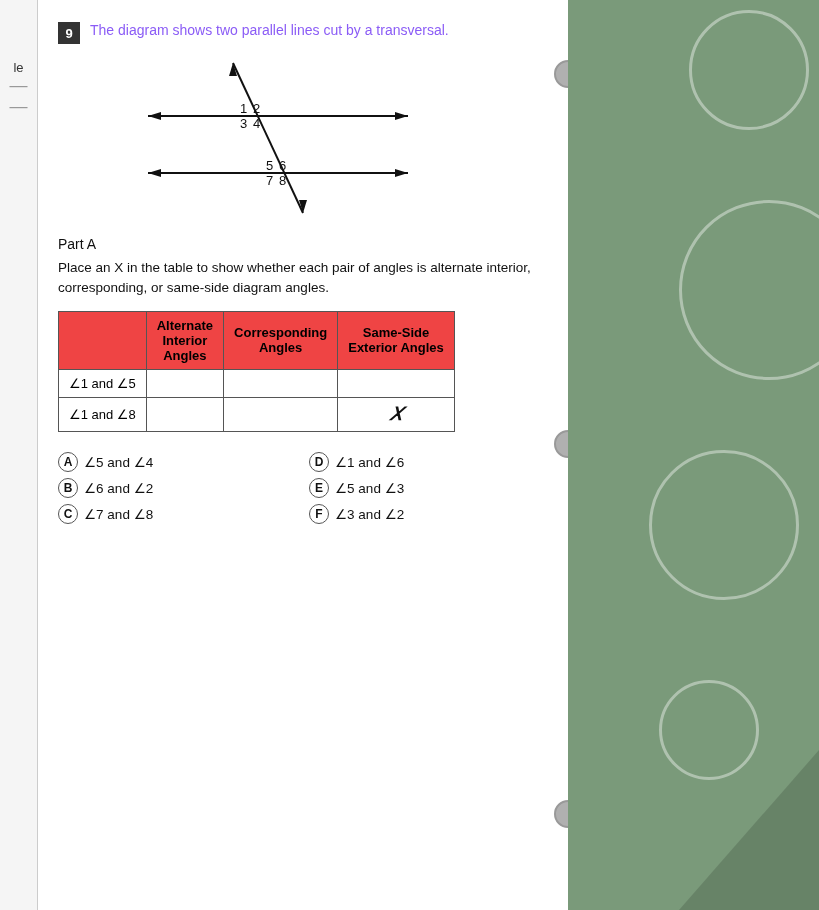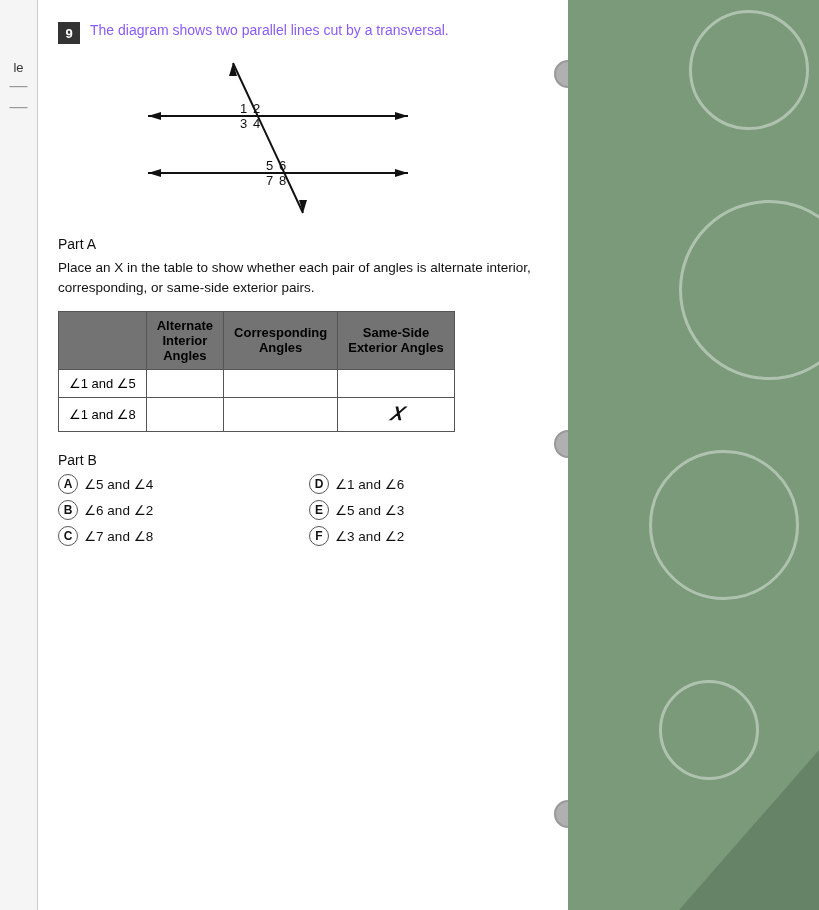--- a/index.html
+++ b/index.html
@@ -116,21 +116,21 @@
       margin-bottom: 20px;
     }
     .angle-table th, .angle-table td {
       border: 1.5px solid #555;
       padding: 6px 10px;
       text-align: center;
       font-size: 13px;
     }
     .angle-table th {
       font-weight: bold;
-      background: #737373;
+      background: #ef4444;
       font-size: 13px;
     }
     .angle-table td.pair-label {
       text-align: left;
       font-size: 13px;
     }
     .x-mark {
       font-size: 18px;
       font-weight: bold;
       color: #111;
@@ -213,21 +213,21 @@
 
       <text x="178" y="112" font-size="13" font-family="Arial" fill="#111">5</text>
       <text x="191" y="112" font-size="13" font-family="Arial" fill="#111">6</text>
       <text x="178" y="127" font-size="13" font-family="Arial" fill="#111">7</text>
       <text x="191" y="127" font-size="13" font-family="Arial" fill="#111">8</text>
 
     </svg>
   </div>
 
   <div class="part-label">Part A</div>
-  <div class="part-desc">Place an X in the table to show whether each pair of angles is alternate interior, corresponding, or same-side exterior pairs.</div>
+  <div class="part-desc">Place an X in the table to show whether each pair of angles is alternate interior, corresponding, or same-side diagram angles.</div>
 
   <table class="angle-table">
     <thead>
       <tr>
         <th></th>
         <th>Alternate<br>Interior<br>Angles</th>
         <th>Corresponding<br>Angles</th>
         <th>Same-Side<br>Exterior Angles</th>
       </tr>
     </thead>
@@ -240,21 +240,20 @@
       </tr>
       <tr>
         <td class="pair-label">∠1 and ∠8</td>
         <td></td>
         <td></td>
         <td><span class="x-mark">𝑋</span></td>
       </tr>
     </tbody>
   </table>
 
-  <div class="part-label">Part B</div>
 
   <div class="options-grid">
     <div class="option-item">
       <div class="option-circle">A</div>
       <span>∠5 and ∠4</span>
     </div>
     <div class="option-item">
       <div class="option-circle">D</div>
       <span>∠1 and ∠6</span>
     </div>

